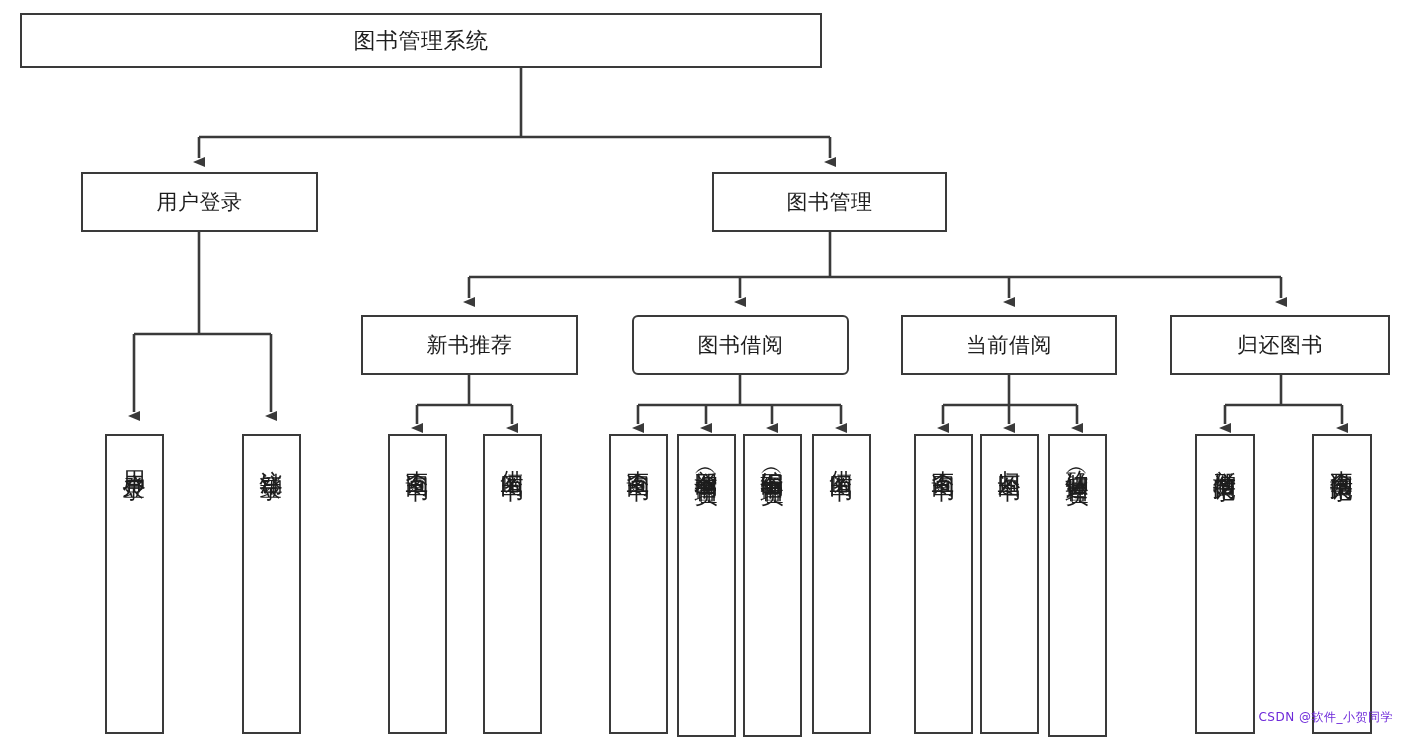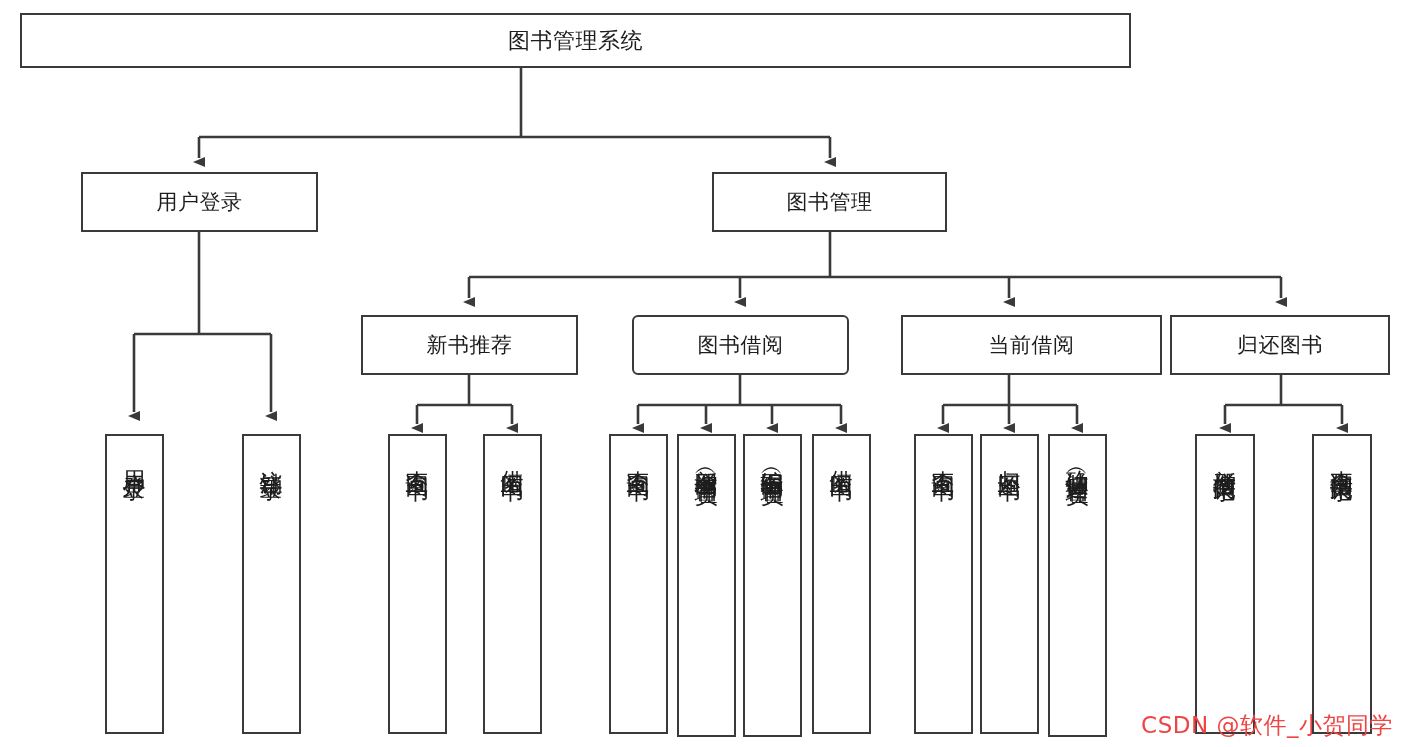--- a/index.html
+++ b/index.html
@@ -64,23 +64,23 @@
     line-height: 1.05;
     letter-spacing: 3px;
     white-space: nowrap;
   }
   .node.vert.tall-text .node-label {
     letter-spacing: 2px;
   }
   #watermark {
     position: absolute;
     right: 12px;
-    bottom: 6px;
-    font-size: 23px;
-    color: #ef4444;
+    bottom: 21px;
+    font-size: 12px;
+    color: #6d28d9;
     letter-spacing: 0.5px;
     white-space: nowrap;
     user-select: none;
   }
 </style>
 </head>
 <body>
 
 <div id="diagram-root">
 
@@ -130,38 +130,38 @@
       <path d="M 1009 405 L 1009 424" marker-end="url(#arrowhead)"></path>
       <path d="M 1077 405 L 1077 424" marker-end="url(#arrowhead)"></path>
 
       <path d="M 1281 375 L 1281 405"></path>
       <path d="M 1225 405 L 1342 405"></path>
       <path d="M 1225 405 L 1225 424" marker-end="url(#arrowhead)"></path>
       <path d="M 1342 405 L 1342 424" marker-end="url(#arrowhead)"></path>
     </g>
   </svg>
 
-  <div class="node horiz root" style="left:20px; top:13px; width:1111px; height:55px;">
+  <div class="node horiz root" style="left:20px; top:13px; width:802px; height:55px;">
     <span class="node-label">图书管理系统</span>
   </div>
 
   <div class="node horiz" style="left:81px; top:172px; width:237px; height:60px;">
     <span class="node-label">用户登录</span>
   </div>
   <div class="node horiz" style="left:361px; top:315px; width:217px; height:60px;">
     <span class="node-label">新书推荐</span>
   </div>
 
   <div class="node horiz" style="left:712px; top:172px; width:235px; height:60px;">
     <span class="node-label">图书管理</span>
   </div>
   <div class="node horiz" style="left:632px; top:315px; width:217px; height:60px;border-radius:6px;">
     <span class="node-label">图书借阅</span>
   </div>
-  <div class="node horiz" style="left:901px; top:315px; width:261px; height:60px;">
+  <div class="node horiz" style="left:901px; top:315px; width:216px; height:60px;">
     <span class="node-label">当前借阅</span>
   </div>
   <div class="node horiz" style="left:1170px; top:315px; width:220px; height:60px;">
     <span class="node-label">归还图书</span>
   </div>
 
   <div class="node vert" style="left:105px; top:434px; width:59px; height:300px;">
     <span class="node-label">用户登录</span>
   </div>
   <div class="node vert" style="left:242px; top:434px; width:59px; height:300px;">

